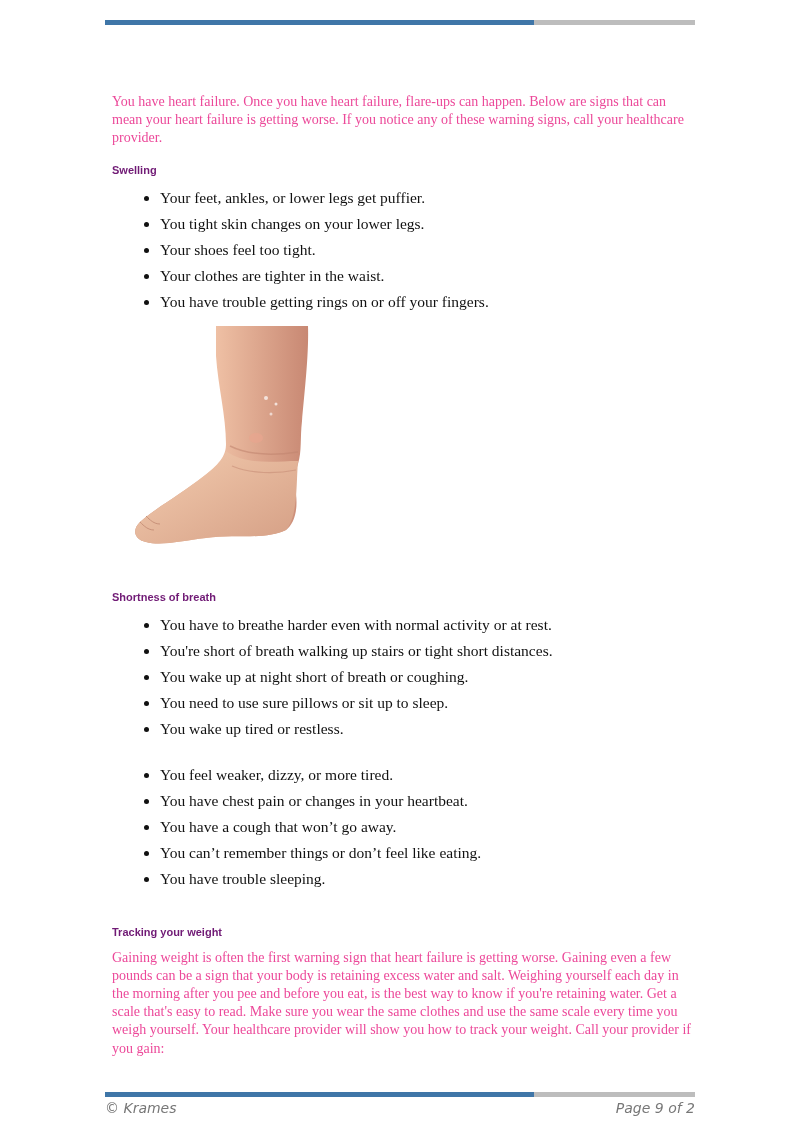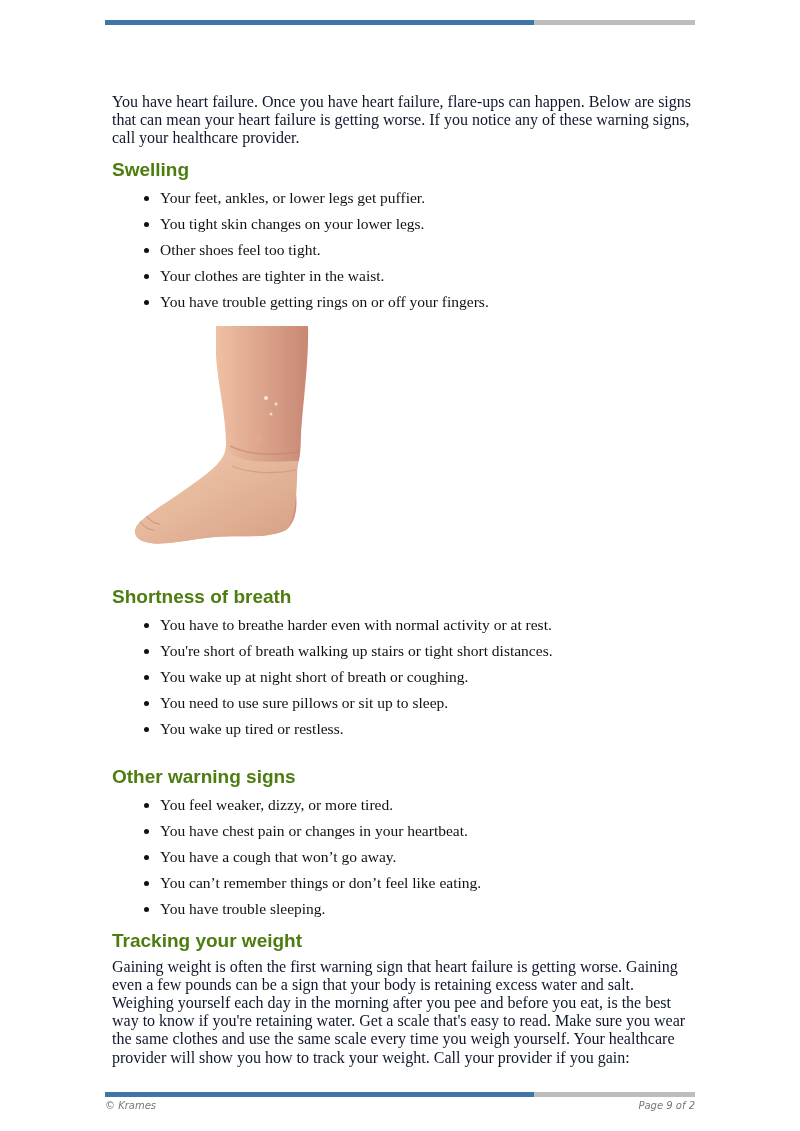--- a/index.html
+++ b/index.html
@@ -4,45 +4,45 @@
   <style>
     html, body { margin: 0; padding: 0; background: #ffffff; }
     body { width: 800px; height: 1131px; position: relative; overflow: hidden; }
     .bar { position: absolute; left: 105px; width: 590px; height: 5px; display: flex; }
     .bar .blue { width: 429px; background: #3f76a8; height: 100%; }
     .bar .gray { flex: 1; background: #bdbdbd; height: 100%; }
     .bar.top { top: 20px; }
     .bar.bottom { top: 1092px; }
     .content { position: absolute; left: 112px; top: 93px; width: 580px; }
     h1 { font-family: "Liberation Sans", sans-serif; font-weight: bold; font-size: 20px; color: #1f3a5f; margin: 0 0 10px 0; line-height: 26px; }
-    h2 { font-family: "Liberation Sans", sans-serif; font-weight: bold; font-size: 19px; color: #4d7c0f; margin: 0 0 6px 0; line-height: 22px; }
-    p { font-family: "Liberation Serif", serif; font-size: 16px; line-height: 18.2px; color: #0f172a; margin: 0; }
+    h2 { font-family: "Liberation Sans", sans-serif; font-weight: bold; font-size: 11px; color: #701a75; margin: 0 0 6px 0; line-height: 22px; }
+    p { font-family: "Liberation Serif", serif; font-size: 14px; line-height: 18.2px; color: #ec4899; margin: 0; }
     ul { margin: 0; padding-left: 40px; font-family: "Liberation Serif", serif; font-size: 15.5px; line-height: 18.2px; color: #111; }
     li { margin: 8px; }
     .intro { margin-bottom: 11px; }
     .illus { width: 200px; height: 232px; margin: 14px 0 0 14px; }
-    .footer { position: absolute; top: 1100px; left: 105px; width: 590px; display: flex; justify-content: space-between; font-family: "DejaVu Sans", sans-serif; font-size: 10px; font-style: italic; color: #777; }
+    .footer { position: absolute; top: 1100px; left: 105px; width: 590px; display: flex; justify-content: space-between; font-family: "DejaVu Sans", sans-serif; font-size: 14px; font-style: italic; color: #777; }
   </style>
 </head>
 <body>
 
 <div class="bar top">
   <div class="blue"></div>
   <div class="gray"></div>
 </div>
 
 <div class="content">
   <p class="intro">You have heart failure. Once you have heart failure, flare-ups can happen. Below are signs that can mean your heart failure is getting worse. If you notice any of these warning signs, call your healthcare provider.</p>
 
   <section>
     <h2>Swelling</h2>
     <ul>
       <li>Your feet, ankles, or lower legs get puffier.</li>
       <li>You tight skin changes on your lower legs.</li>
-      <li>Other shoes feel too tight.</li>
+      <li>Your shoes feel too tight.</li>
       <li>Your clothes are tighter in the waist.</li>
       <li>You have trouble getting rings on or off your fingers.</li>
     </ul>
     <div class="illus">
       <svg width="200" height="232" viewBox="0 0 200 232">
         <defs>
           <linearGradient id="leg" x1="0" x2="1" y1="0" y2="0">
             <stop offset="0" stop-color="#c98f79"></stop>
             <stop offset="0.45" stop-color="#f0c2a6"></stop>
             <stop offset="1" stop-color="#c88873"></stop>
@@ -71,31 +71,30 @@
     <ul>
       <li>You have to breathe harder even with normal activity or at rest.</li>
       <li>You're short of breath walking up stairs or tight short distances.</li>
       <li>You wake up at night short of breath or coughing.</li>
       <li>You need to use sure pillows or sit up to sleep.</li>
       <li>You wake up tired or restless.</li>
     </ul>
   </section>
 
   <section style="margin-top: 27px;">
-    <h2>Other warning signs</h2>
     <ul>
       <li>You feel weaker, dizzy, or more tired.</li>
       <li>You have chest pain or changes in your heartbeat.</li>
       <li>You have a cough that won’t go away.</li>
       <li>You can’t remember things or don’t feel like eating.</li>
       <li>You have trouble sleeping.</li>
     </ul>
   </section>
 
-  <section style="margin-top: 11px;">
+  <section style="margin-top: 32px;">
     <h2>Tracking your weight</h2>
     <p>Gaining weight is often the first warning sign that heart failure is getting worse. Gaining even a few pounds can be a sign that your body is retaining excess water and salt. Weighing yourself each day in the morning after you pee and before you eat, is the best way to know if you're retaining water. Get a scale that's easy to read. Make sure you wear the same clothes and use the same scale every time you weigh yourself. Your healthcare provider will show you how to track your weight. Call your provider if you gain:</p>
   </section>
 </div>
 
 <div class="bar bottom">
   <div class="blue"></div>
   <div class="gray"></div>
 </div>
 

